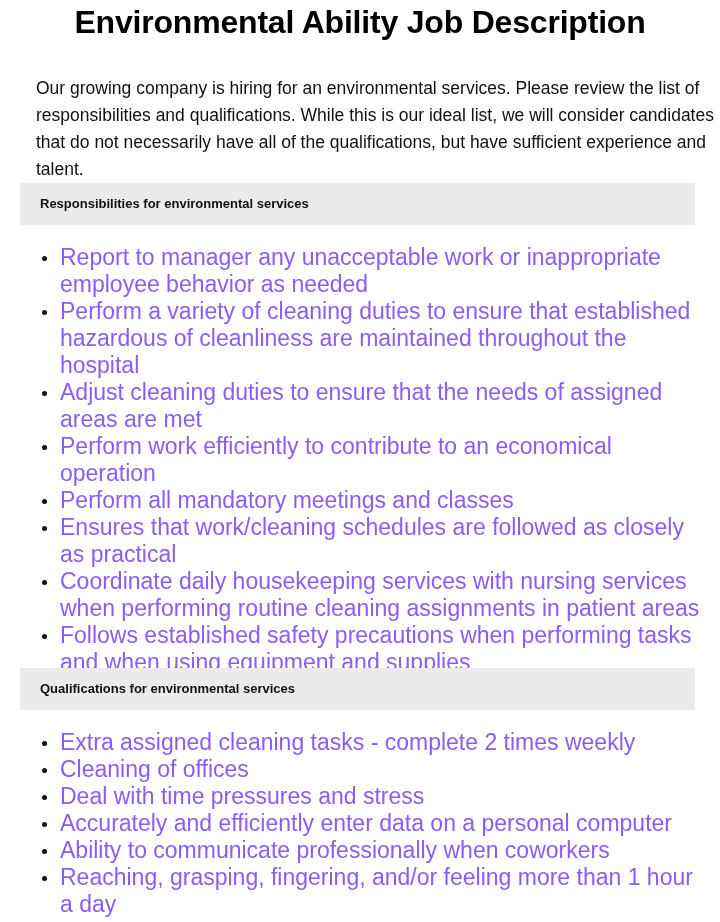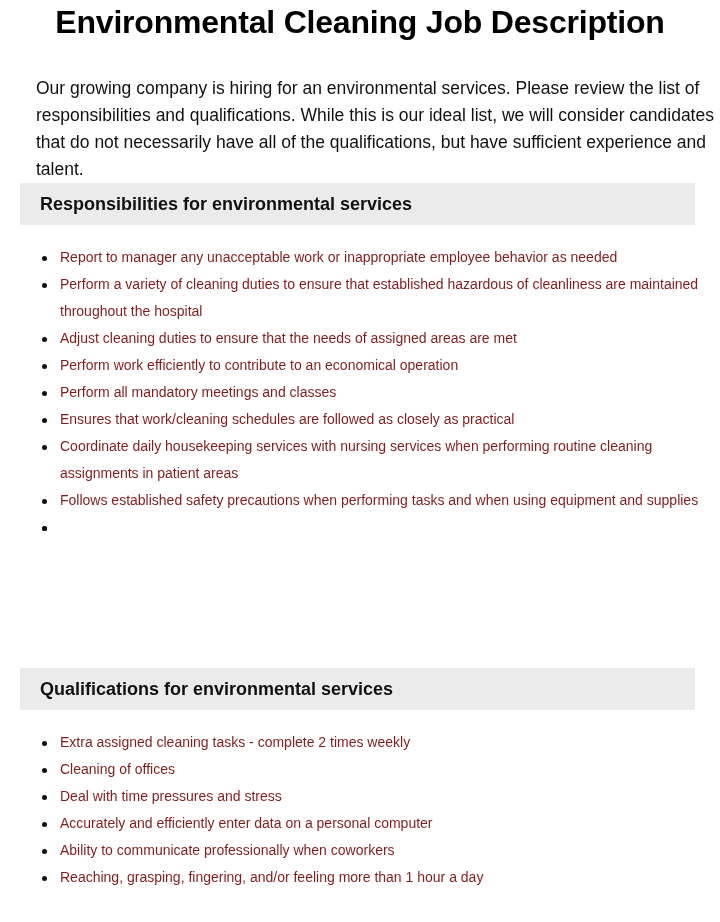--- a/index.html
+++ b/index.html
@@ -14,41 +14,41 @@
     text-align: center; font-size: 32px; font-weight: bold; line-height: 40px;
     color: #000000; letter-spacing: -0.2px;
   }
   .intro {
     position: absolute; top: 59px; left: 20px; width: 680px;
     margin: 16px; font-size: 17.5px; line-height: 27px; color: #111111;
   }
   .section-header {
     position: absolute; left: 20px; width: 675px; height: 42px;
     background: #ebebeb; box-sizing: border-box;
-    padding-left: 20px; font-size: 18px; font-weight: bold; line-height: 42px;
+    padding-left: 20px; font-size: 13px; font-weight: bold; line-height: 42px;
     color: #111111;
   }
   .list {
     position: absolute; left: 20px; width: 680px; margin: 0; padding: 0;
     list-style: none;
   }
   .list li {
-    position: relative; padding-left: 40px; font-size: 14px; line-height: 27px;
-    color: #7f1d1d;
+    position: relative; padding-left: 40px; font-size: 23px; line-height: 27px;
+    color: #8b5cf6;
   }
   .list li .bullet {
     position: absolute; left: 22px; top: 12px; width: 5px; height: 5px;
     border-radius: 50%; background: #111111;
   }
 </style>
 </head>
 <body>
 
 <div class="page">
-  <h1>Environmental Cleaning Job Description</h1>
+  <h1>Environmental Ability Job Description</h1>
 
   <p class="intro">Our growing company is hiring for an environmental services. Please review the list of responsibilities and qualifications. While this is our ideal list, we will consider candidates that do not necessarily have all of the qualifications, but have sufficient experience and talent.</p>
 
   <div class="section-header" style="top:183px;">Responsibilities for environmental services</div>
 
   <ul class="list" style="top:244px;">
     <li><span class="bullet"></span><span>Report to manager any unacceptable work or inappropriate employee behavior as needed</span></li>
     <li><span class="bullet"></span><span>Perform a variety of cleaning duties to ensure that established hazardous of cleanliness are maintained throughout the hospital</span></li>
     <li><span class="bullet"></span><span>Adjust cleaning duties to ensure that the needs of assigned areas are met</span></li>
     <li><span class="bullet"></span><span>Perform work efficiently to contribute to an economical operation</span></li>

